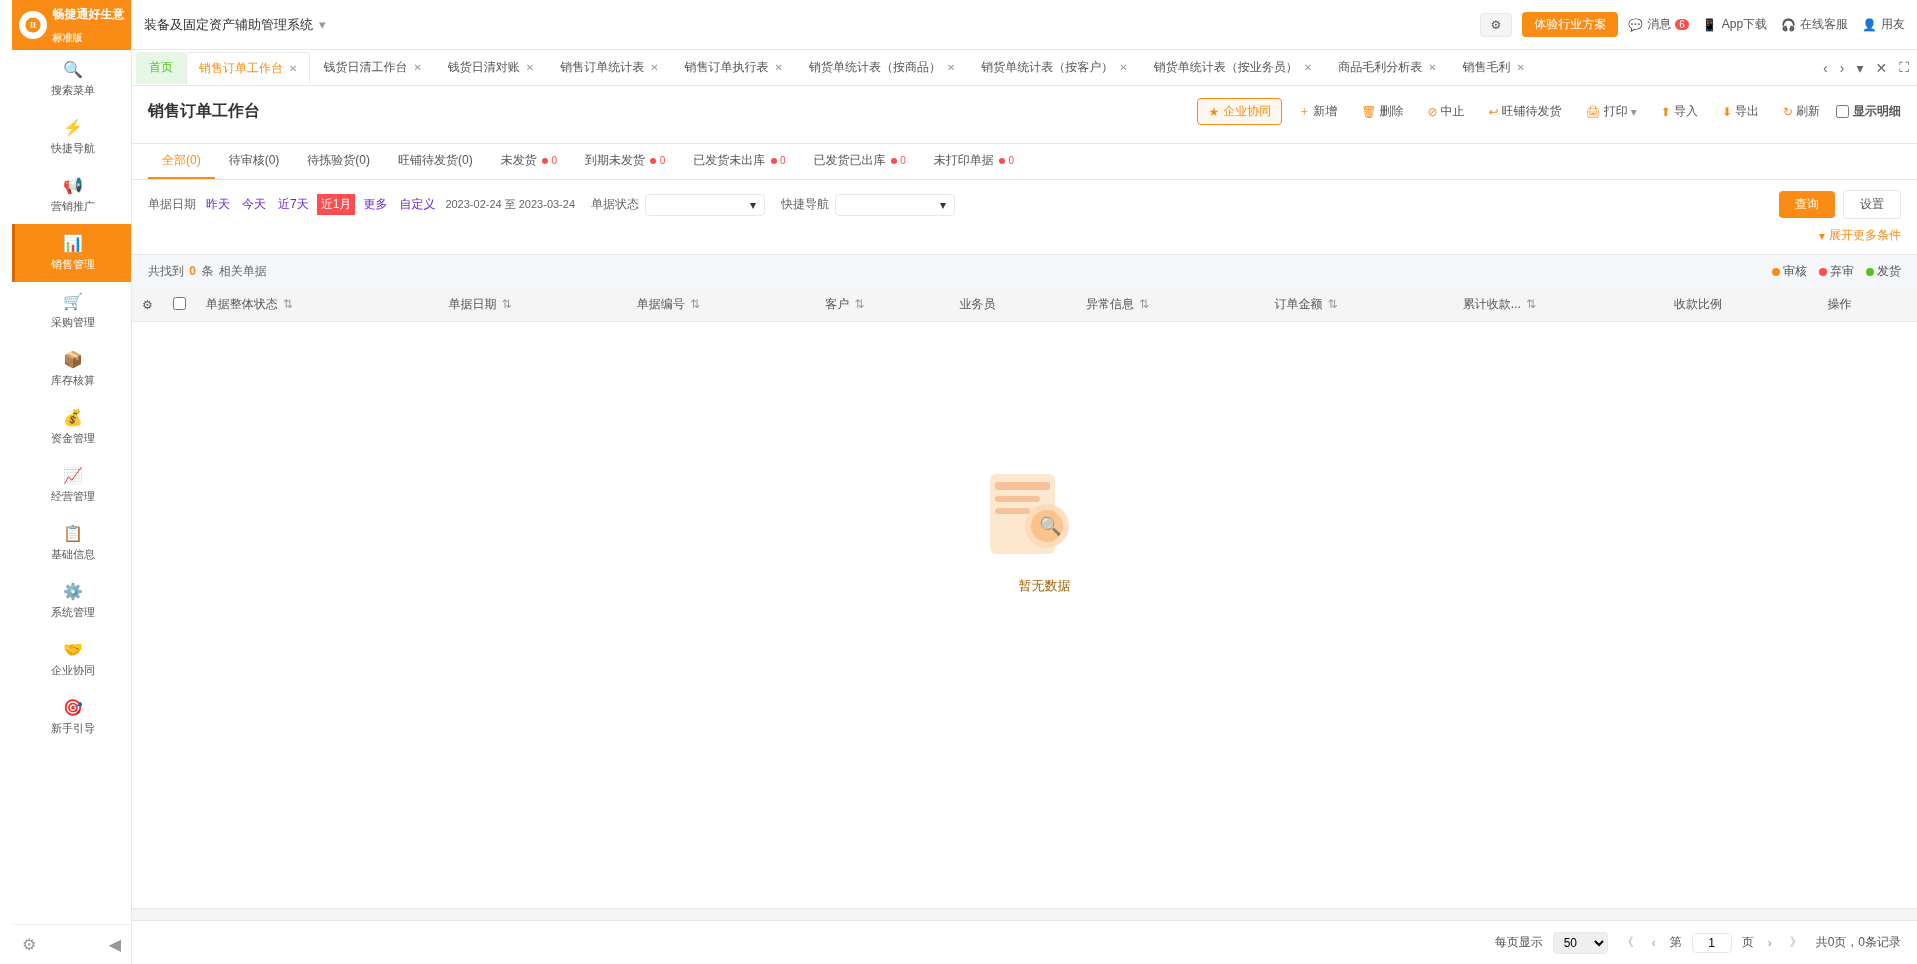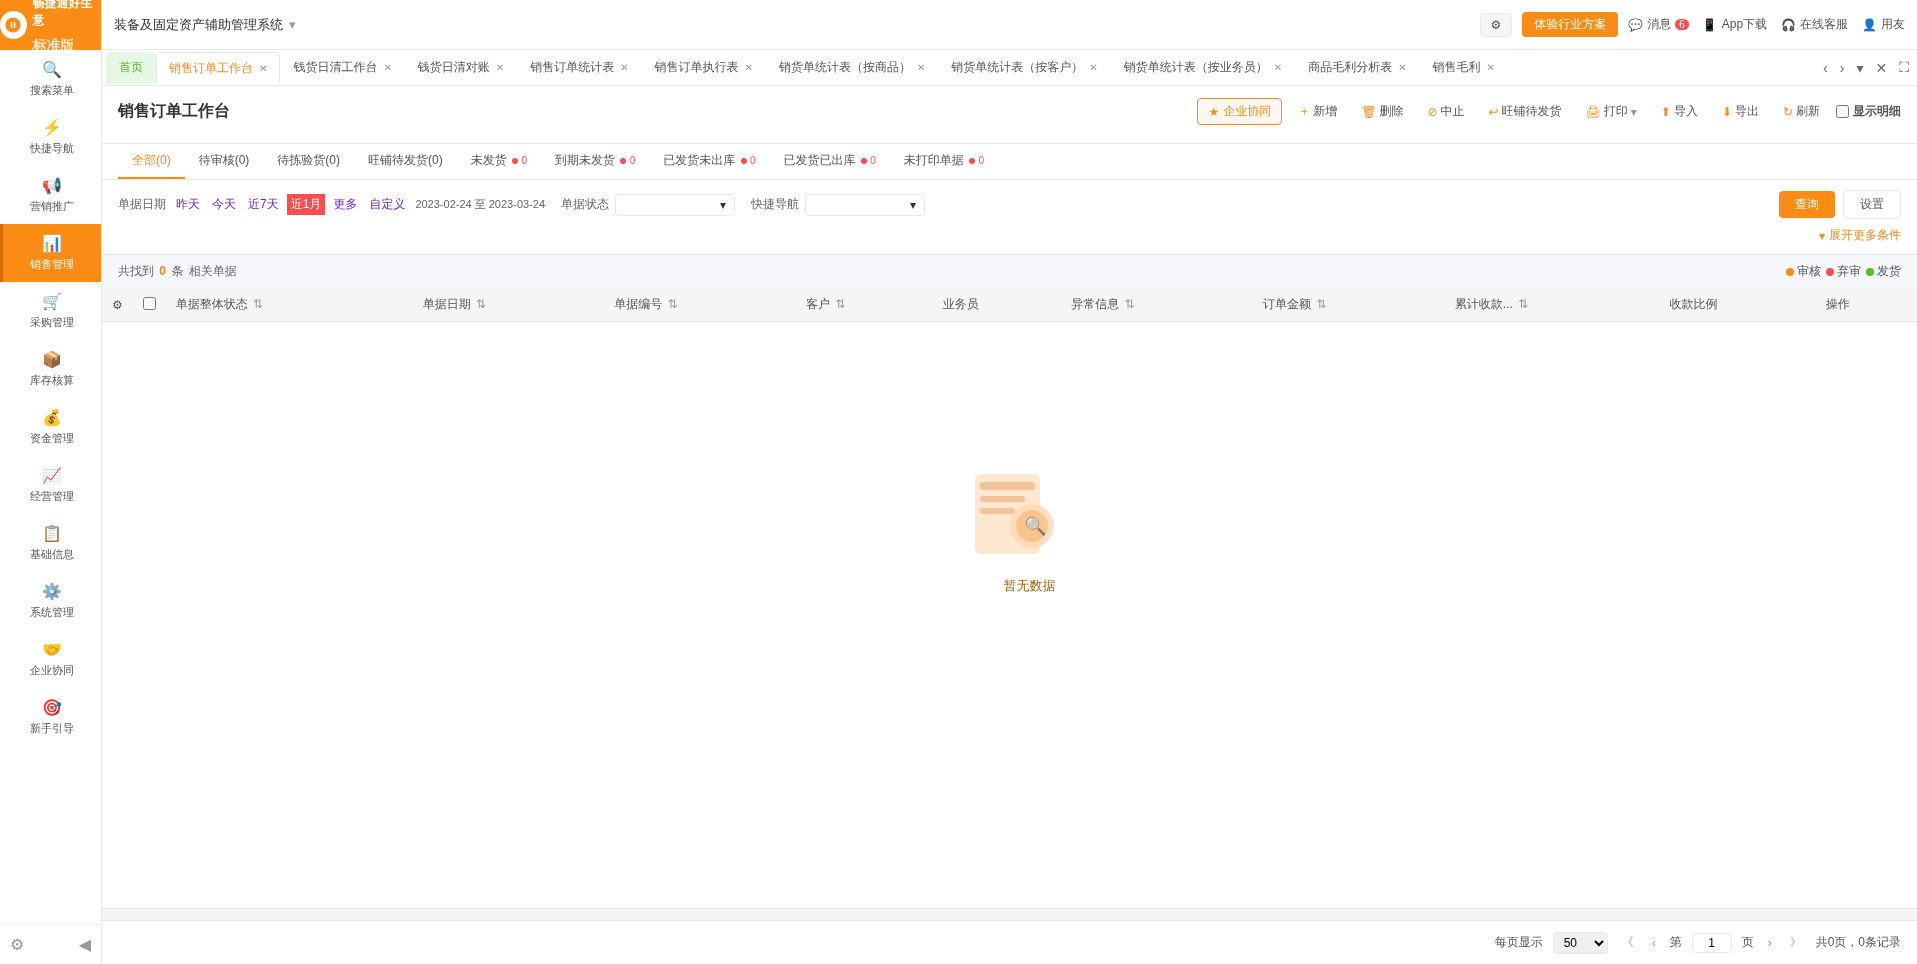--- a/index.html
+++ b/index.html
@@ -1,19 +1,19 @@
 <!DOCTYPE html>
 <html><head>
   <meta charset="utf-8">
   <style>
     * { box-sizing: border-box; margin: 0; padding: 0; }
     body { font-family: 'Microsoft YaHei', Arial, sans-serif; font-size: 12px; background: #f5f5f5; display: flex; height: 964px; overflow: hidden; }
 
     
-    .sidebar { width: 102px; background: #fff; display: flex; flex-direction: column; border-right: 1px solid #e8e8e8; flex-shrink: 0; }
+    .sidebar { width: 132px; background: #fff; display: flex; flex-direction: column; border-right: 1px solid #e8e8e8; flex-shrink: 0; padding-left: 12px; }
     .sidebar-logo { background: #fa8c16; height: 50px; display: flex; align-items: center; justify-content: center; color: #fff; font-size: 14px; font-weight: bold; gap: 6px; }
     .sidebar-logo .logo-icon { width: 28px; height: 28px; background: #fff; border-radius: 50%; display: flex; align-items: center; justify-content: center; }
     .sidebar-logo .logo-icon svg { width: 18px; height: 18px; }
     .sidebar-item { display: flex; flex-direction: column; align-items: center; padding: 10px 8px; cursor: pointer; color: #555; border-left: 3px solid transparent; gap: 4px; }
     .sidebar-item.active { background: #fa8c16; color: #fff; border-left-color: #d46b08; }
     .sidebar-item .icon { font-size: 16px; }
     .sidebar-item .label { font-size: 11px; text-align: center; }
     .sidebar-bottom { margin-top: auto; padding: 10px; display: flex; justify-content: space-between; border-top: 1px solid #f0f0f0; }
     .sidebar-bottom-icon { cursor: pointer; color: #999; font-size: 16px; }
 
@@ -68,21 +68,21 @@
     .date-quick-btn.active { color: #fff; background: #ff4d4f; border-radius: 0; }
     .date-range { color: #666; font-size: 11px; text-align: center; }
     .search-select { border: 1px solid #e8e8e8; border-radius: 4px; padding: 3px 8px; font-size: 12px; color: #333; background: #fff; cursor: pointer; min-width: 120px; display: flex; align-items: center; justify-content: space-between; gap: 20px; }
     .expand-btn { display: flex; align-items: center; gap: 4px; color: #fa8c16; cursor: pointer; font-size: 12px; margin-left: auto; }
 
     
     .results { flex: 1; overflow: hidden; background: #f5f7fa; display: flex; flex-direction: column; }
     .results-header { padding: 8px 16px; display: flex; align-items: center; justify-content: space-between; background: #f5f7fa; }
     .results-count { font-size: 12px; color: #666; }
     .results-count .count { color: #fa8c16; font-weight: bold; }
-    .results-actions { display: flex; gap: 5px; }
+    .results-actions { display: flex; gap: 12px; }
     .results-action-btn { font-size: 12px; color: #555; cursor: pointer; display: flex; align-items: center; gap: 3px; }
     .results-action-btn .dot { width: 8px; height: 8px; border-radius: 50%; display: inline-block; }
     .dot-orange { background: #fa8c16; }
     .dot-red { background: #ff4d4f; }
     .dot-green { background: #52c41a; }
 
     
     .table-wrap { flex: 1; overflow: auto; background: #fff; margin: 0 0; }
     table { width: 100%; border-collapse: collapse; font-size: 12px; }
     thead tr { background: #f5f5f5; }
@@ -108,21 +108,21 @@
 
 <div class="sidebar">
   <div class="sidebar-logo">
     <div class="logo-icon">
       <svg viewBox="0 0 24 24" fill="#fa8c16">
           <path d="M12 2C6.48 2 2 6.48 2 12s4.48 10 10 10 10-4.48 10-10S17.52 2 12 2zm-1 14H9V8h2v8zm4 0h-2V8h2v8z"></path>
         </svg>
     </div>
     <div>
       <div style="font-size:12px;font-weight:bold;">畅捷通好生意</div>
-      <div style="font-size:14px;opacity:0.8;margin-top:8px;">标准版</div>
+      <div style="font-size:10px;opacity:0.8;margin-top:8px;">标准版</div>
     </div>
   </div>
 
   <div class="sidebar-item">
     <span class="icon">🔍</span>
     <span class="label">搜索菜单</span>
   </div>
   <div class="sidebar-item">
     <span class="icon">⚡</span>
     <span class="label">快捷导航</span>

